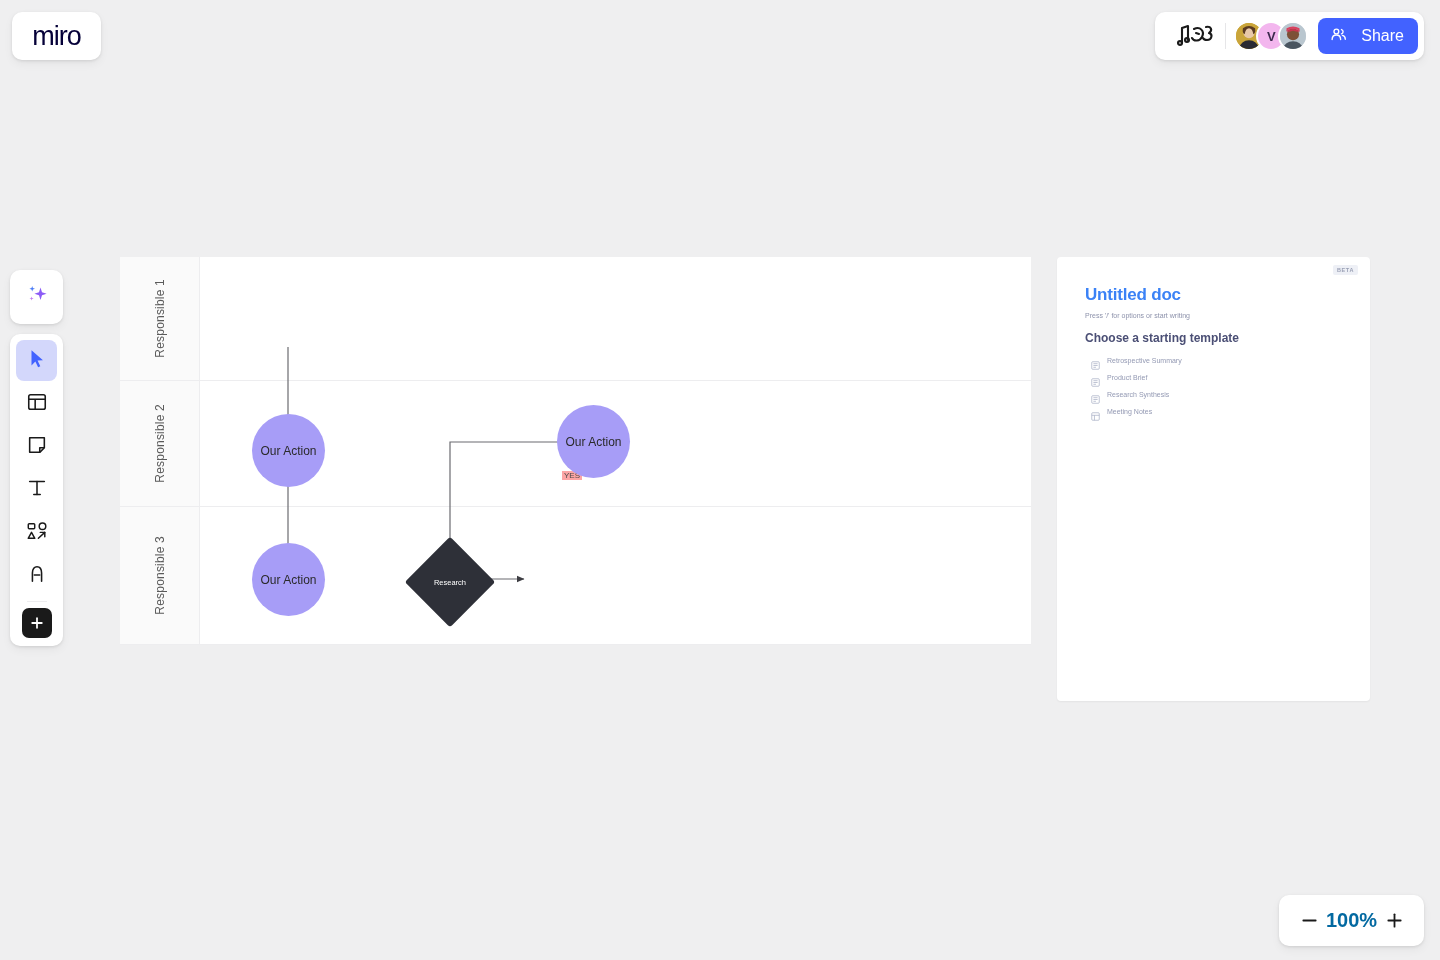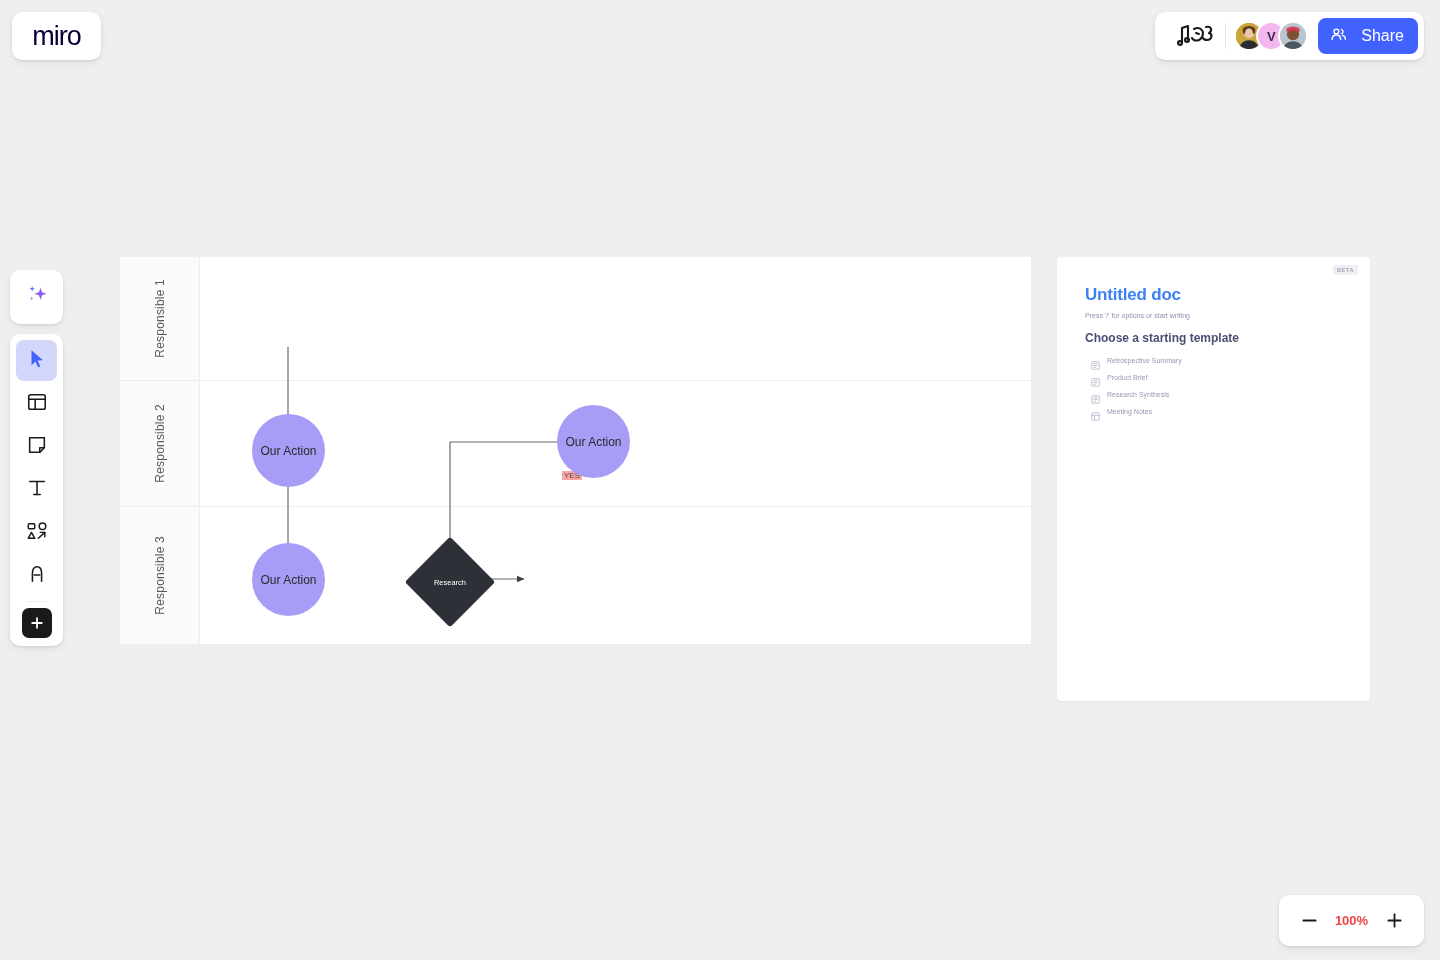--- a/index.html
+++ b/index.html
@@ -170,21 +170,21 @@
     width: 145px; height: 51px;
     background: #fff; border-radius: 10px;
     display: flex; align-items: center; justify-content: space-between;
     padding: 0 17px;
     box-shadow: 0 1px 3px rgba(0,0,0,.10), 0 4px 10px rgba(0,0,0,.05);
   }
   .zbtn {
     width: 26px; height: 26px; display: flex; align-items: center;
     justify-content: center; cursor: pointer; color: #1a1a1a;
   }
-  .zlevel { font-size: 13px; font-weight: 700; color: #ef4444; }
+  .zlevel { font-size: 20px; font-weight: 700; color: #0369a1; }
 </style>
 </head>
 <body>
 
 <div id="app">
 
   <div class="logo-card">
     <span class="logo-text">miro</span>
   </div>
 

